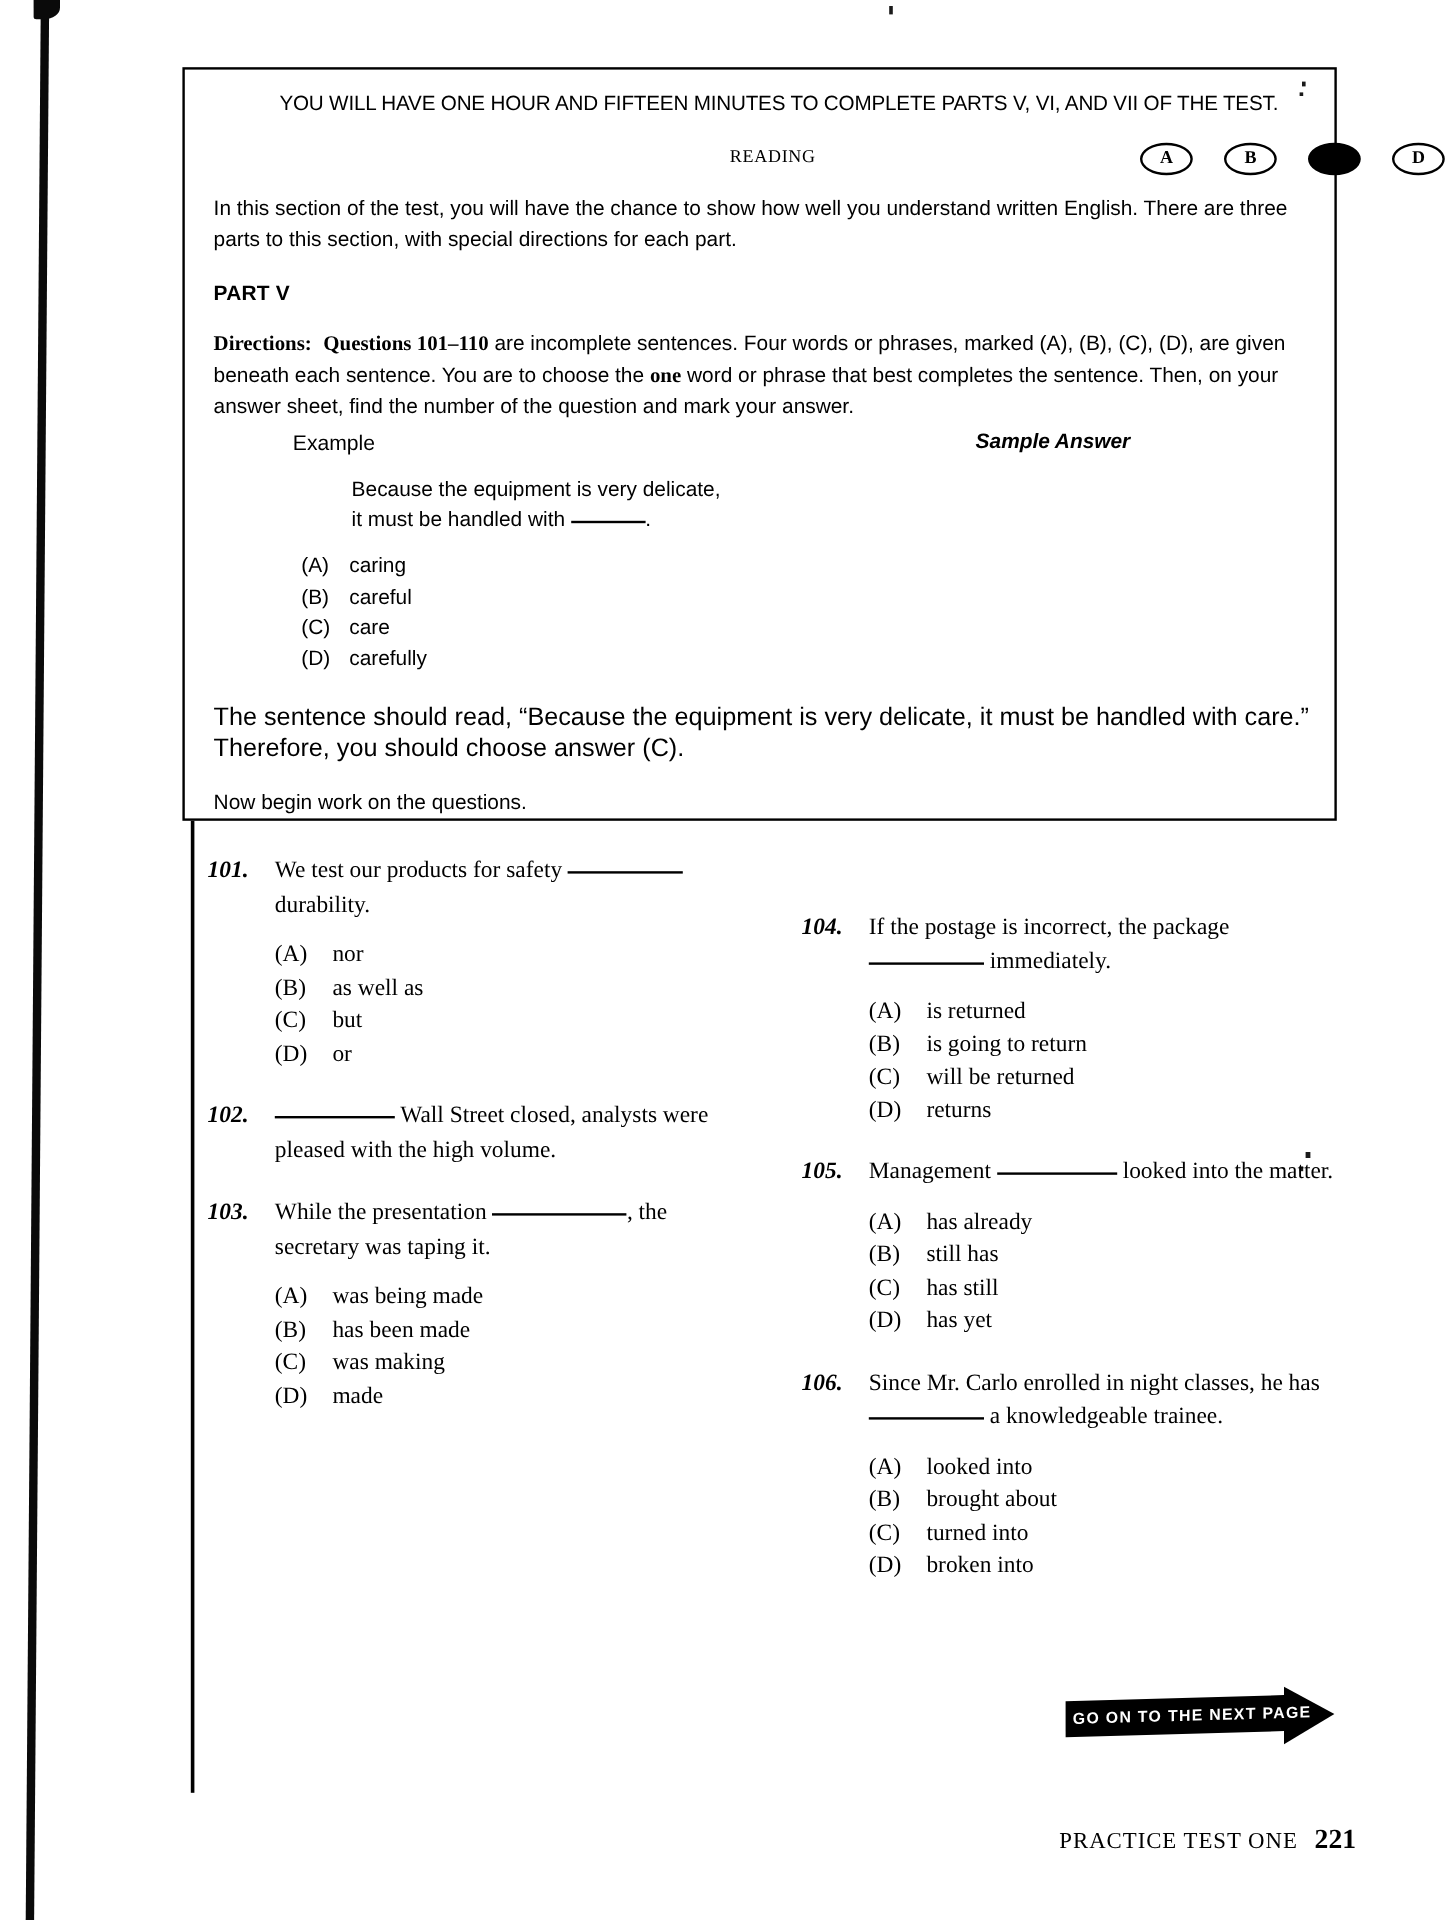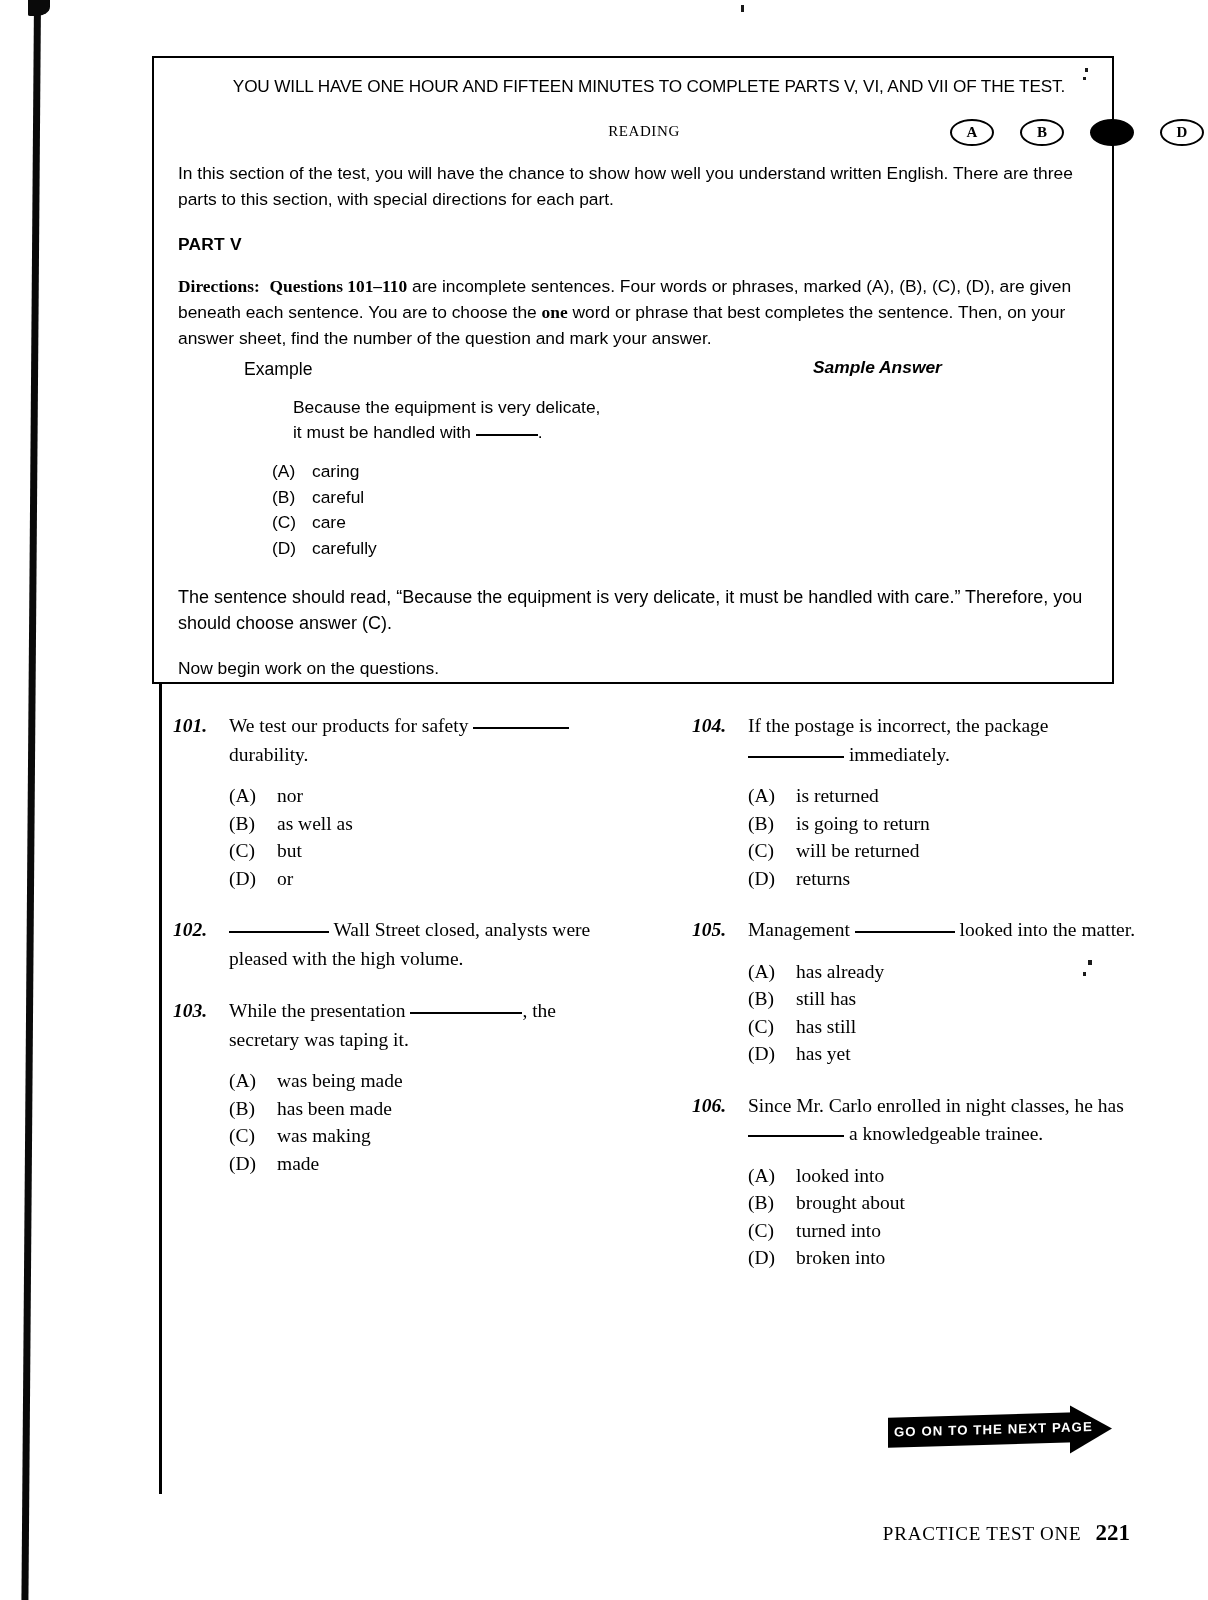--- a/index.html
+++ b/index.html
@@ -127,21 +127,21 @@
   }
   .blank-line {
     display: inline-block;
     border-bottom: 2.6px solid #000;
     vertical-align: 2px;
   }
   .bl-sm  { width: 62px; }
 
   .example-choices {
     margin-top: 14px;
-    margin-left: 94px;
+    margin-left: 73px;
     font-size: 17.4px;
     line-height: 25.5px;
   }
   .example-choices .ch-let {
     display: inline-block;
     width: 40px;
   }
 
   
   .bubbles {
@@ -165,42 +165,42 @@
     text-align: center;
     line-height: 23px;
   }
   .bubble.filled {
     background: #000;
     border-color: #000;
   }
 
   .dir-close {
     margin-top: 24px;
-    font-size: 18px;
+    font-size: 21px;
     line-height: 25.5px;
   }
   .dir-now {
     margin-top: 22px;
     font-size: 17.4px;
   }
 
   
   .columns {
     position: absolute;
     left: 0;
     top: 712px;
     width: 1208px;
   }
   .col {
     position: absolute;
     top: 0;
     font-family: "Liberation Serif", serif;
   }
   .col-left  { left: 173px; width: 440px; }
-  .col-right { left: 692px; width: 452px; }
+  .col-right { left: 668px; width: 452px; margin-top: 47px; }
 
   .question { margin-bottom: 24px; }
   .q-stem {
     position: relative;
     font-size: 19.5px;
     line-height: 28.5px;
     padding-left: 56px;
   }
   .q-num {
     position: absolute;

